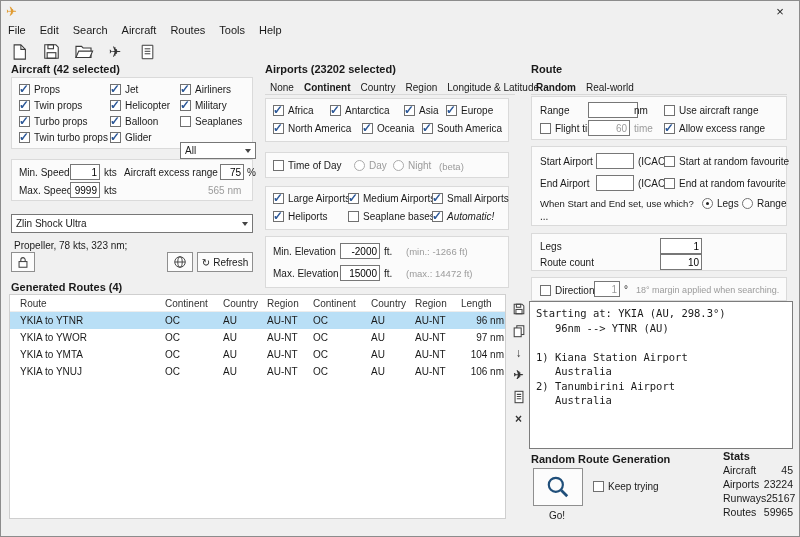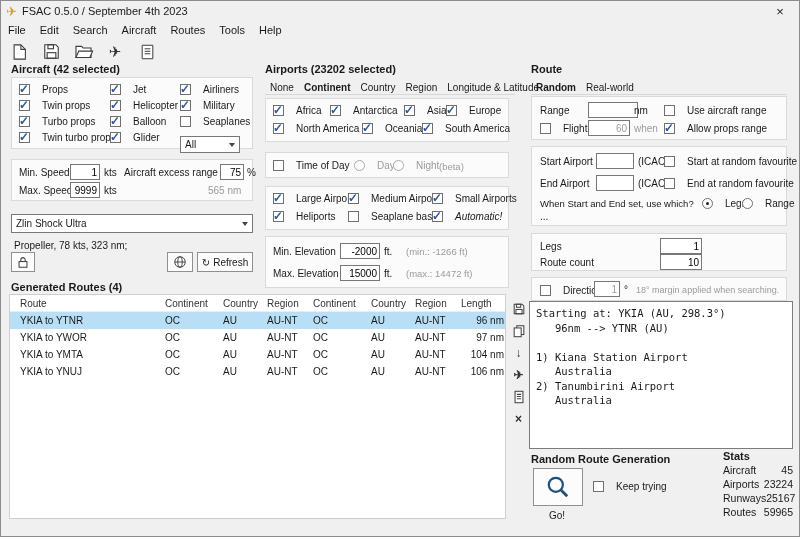--- a/index.html
+++ b/index.html
@@ -15,21 +15,21 @@
   .mi{padding:1px 7px}
   .toolbar{position:absolute;left:0;top:38px;right:0;height:25px;display:flex;align-items:center;gap:8px;padding-left:6px}
   .tbtn{width:24px;height:22px;display:flex;align-items:center;justify-content:center}
   .glyph{font-size:15px;color:#333;line-height:1}
   .ptitle{position:absolute;font-weight:bold;font-size:11px;white-space:nowrap}
   .box{position:absolute;border:1px solid #dadada;background:#fbfbfb}
   .lab{position:absolute;font-size:10px;white-space:nowrap}
   .s95{font-size:9.5px}.s9{font-size:9px}
   .grey{color:#9b9b9b}
   .ital{font-style:italic}
-  .chk{position:absolute;display:flex;align-items:center;gap:12px;font-size:10px;white-space:nowrap;height:13px}
+  .chk{position:absolute;display:flex;align-items:center;gap:4px;font-size:10px;white-space:nowrap;height:13px}
   .cb{width:11px;height:11px;border:1px solid #707070;background:#fff;position:relative;flex:none}
   .cb.on::after{content:"✓";position:absolute;left:-1px;top:-3px;font-size:12px;font-weight:bold;color:#2b5797}
   .rd{width:11px;height:11px;border:1px solid #707070;border-radius:50%;background:#fff;position:relative;flex:none}
   .rd.dis{border-color:#ababab}
   .rd.on::after{content:"";position:absolute;left:3px;top:3px;width:3px;height:3px;background:#222;border-radius:50%}
   .tin{position:absolute;height:16px;border:1px solid #777;background:#fff;font-family:inherit;
        font-size:10px;text-align:right;padding:0 2px}
   .gin{color:#9b9b9b}
   .combo{position:absolute;border:1px solid #777;background:#fff;display:flex;align-items:center;
          font-size:10px;padding:0 4px;height:19px}
@@ -59,21 +59,20 @@
              font-size:10.5px;padding-left:4px;display:flex;align-items:center;background:#f0f0f0}
   svg{display:block}
 </style>
 </head>
 <body>
 
 <div class="window">
 
   <div class="titlebar">
     <span class="appicon">✈</span>
-    <span>FSAC 0.5.0 / September 4th 2023</span>
     <span class="close">×</span>
   </div>
 
   <div class="menubar">
     <span class="mi">File</span>
     <span class="mi">Edit</span>
     <span class="mi">Search</span>
     <span class="mi">Aircraft</span>
     <span class="mi">Routes</span>
     <span class="mi">Tools</span>
@@ -152,21 +151,21 @@
         <span>Airliners</span>
         </div>
       <div class="chk" style="left:168px;top:21px">
         <span class="cb on"></span>
         <span>Military</span>
         </div>
       <div class="chk" style="left:168px;top:37px">
         <span class="cb"></span>
         <span>Seaplanes</span>
         </div>
-      <div class="combo" style="left:168px;top:58px;width:60px;height:17px">
+      <div class="combo" style="left:168px;top:64px;width:76px;height:17px">
         <span class="cv">All</span>
         <span class="ar">
             <span class="tri"></span>
           </span>
       </div>
     </div>
 
     <div class="box" style="left:10px;top:158px;width:242px;height:42px">
       <span class="lab" style="left:7px;top:7px">Min. Speed</span>
       <input class="tin" style="left: 58px; top: 4px; width: 30px;" value="1">
@@ -318,24 +317,24 @@
       <span class="lab" style="left:102px;top:8px">nm</span>
       <div class="chk" style="left:132px;top:7px">
         <span class="cb"></span>
         <span>Use aircraft range</span>
         </div>
       <div class="chk" style="left:8px;top:25px">
         <span class="cb"></span>
         <span>Flight time</span>
         </div>
       <input class="tin gin" style="left: 56px; top: 23px; width: 42px;" value="60">
-      <span class="lab grey" style="left:102px;top:26px">when</span>
+      <span class="lab grey" style="left:102px;top:26px">time</span>
       <div class="chk" style="left:132px;top:25px">
         <span class="cb on"></span>
-        <span>Allow props range</span>
+        <span>Allow excess range</span>
         </div>
     </div>
 
     <div class="box" style="left:530px;top:145px;width:256px;height:80px">
       <span class="lab" style="left:8px;top:9px">Start Airport</span>
       <input class="tin" style="left: 64px; top: 6px; width: 38px;" value="">
       <span class="lab" style="left:106px;top:9px">(ICAO)</span>
       <div class="chk s95" style="left:132px;top:8px">
         <span class="cb"></span>
         <span>Start at random favourite</span>

